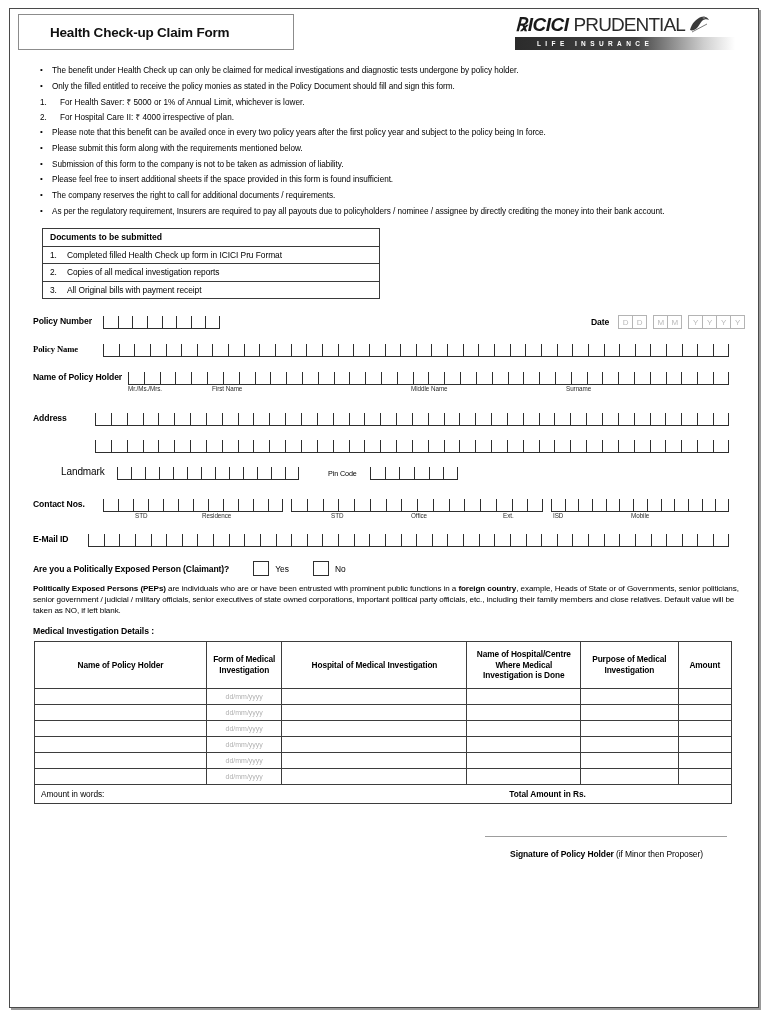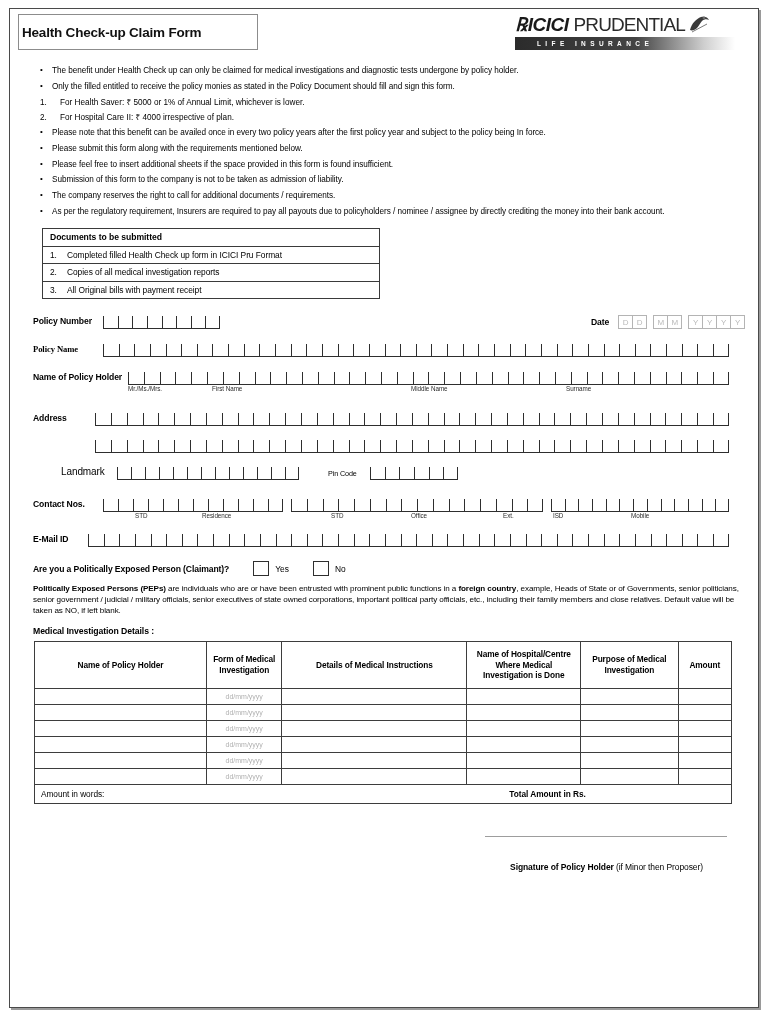--- a/index.html
+++ b/index.html
@@ -42,27 +42,27 @@
 
   
   .header {
     position: relative;
     height: 42px;
   }
   .title-box {
     position: absolute;
     left: 9px;
     top: 6px;
-    width: 240px;
+    width: 276px;
     height: 36px;
     border: 1px solid #8c8c8c;
     box-sizing: border-box;
     display: flex;
     align-items: center;
-    padding-left: 3px;
+    padding-left: 31px;
   }
   .title-box .title-text {
     font-size: 13.5px;
     font-weight: bold;
     letter-spacing: -0.2px;
     color: #111;
   }
   .logo-wrap {
     position: absolute;
     right: 12px;
@@ -354,21 +354,21 @@
     left: 470px;
     top: 828px;
     width: 255px;
   }
   .sig-line {
     border-top: 1.2px solid #9d9d9d;
     width: 242px;
     margin-left: 6px;
   }
   .sig-text {
-    margin-top: 25px;
+    margin-top: 12px;
     font-size: 8.5px;
     text-align: center;
     letter-spacing: -0.1px;
   }
   .sig-text b { font-weight: bold; }
 </style>
 </head>
 <body>
 
 <div class="page">
@@ -410,22 +410,22 @@
           <span>For Health Saver: ₹ 5000 or 1% of Annual Limit, whichever is lower.</span>
         </li>
         <li>
           <span class="num">2.</span>
           <span>For Hospital Care II: ₹ 4000 irrespective of plan.</span>
         </li>
       </ol>
       <ul class="bullets">
         <li>Please note that this benefit can be availed once in every two policy years after the first policy year and subject to the policy being In force.</li>
         <li>Please submit this form along with the requirements mentioned below.</li>
+        <li>Submission of this form to the company is not to be taken as admission of liability.</li>
         <li>Please feel free to insert additional sheets if the space provided in this form is found insufficient.</li>
-        <li>Submission of this form to the company is not to be taken as admission of liability.</li>
         <li>The company reserves the right to call for additional documents / requirements.</li>
         <li>As per the regulatory requirement, Insurers are required to pay all payouts due to policyholders / nominee / assignee by directly crediting the money into their bank account.</li>
       </ul>
     </div>
 
     <table class="docs-table">
       <tbody>
         <tr>
           <td class="hdr">Documents to be submitted</td>
         </tr>
@@ -825,21 +825,21 @@
         <col style="width:75px">
         <col style="width:184px">
         <col style="width:113px">
         <col style="width:97px">
         <col style="width:53px">
       </colgroup>
       <thead>
         <tr>
           <th>Name of Policy Holder</th>
           <th>Form of Medical Investigation</th>
-          <th>Details of Medical Instructions</th>
+          <th>Hospital of Medical Investigation</th>
           <th>Name of Hospital/Centre Where Medical Investigation is Done</th>
           <th>Purpose of Medical Investigation</th>
           <th>Amount</th>
         </tr>
       </thead>
       <tbody id="med-body">
           <tr>
             <td class="datacell"></td>
             <td class="datacell datecell">dd/mm/yyyy</td>
             <td class="datacell"></td>

